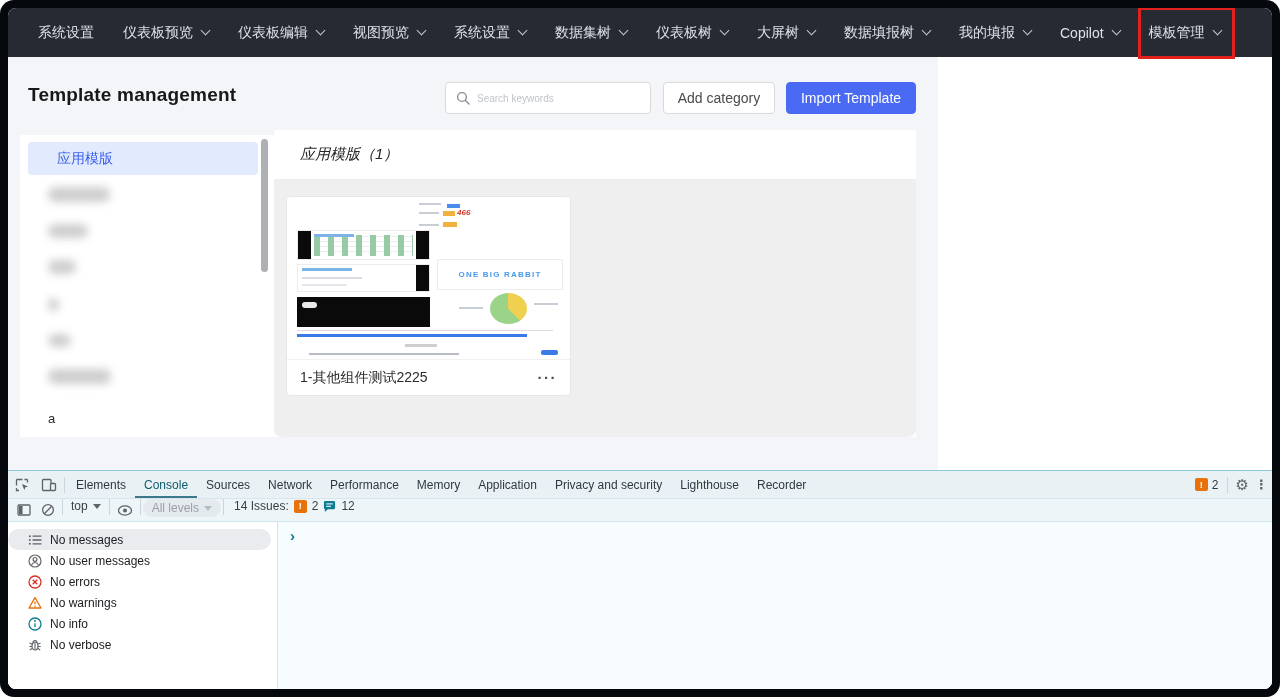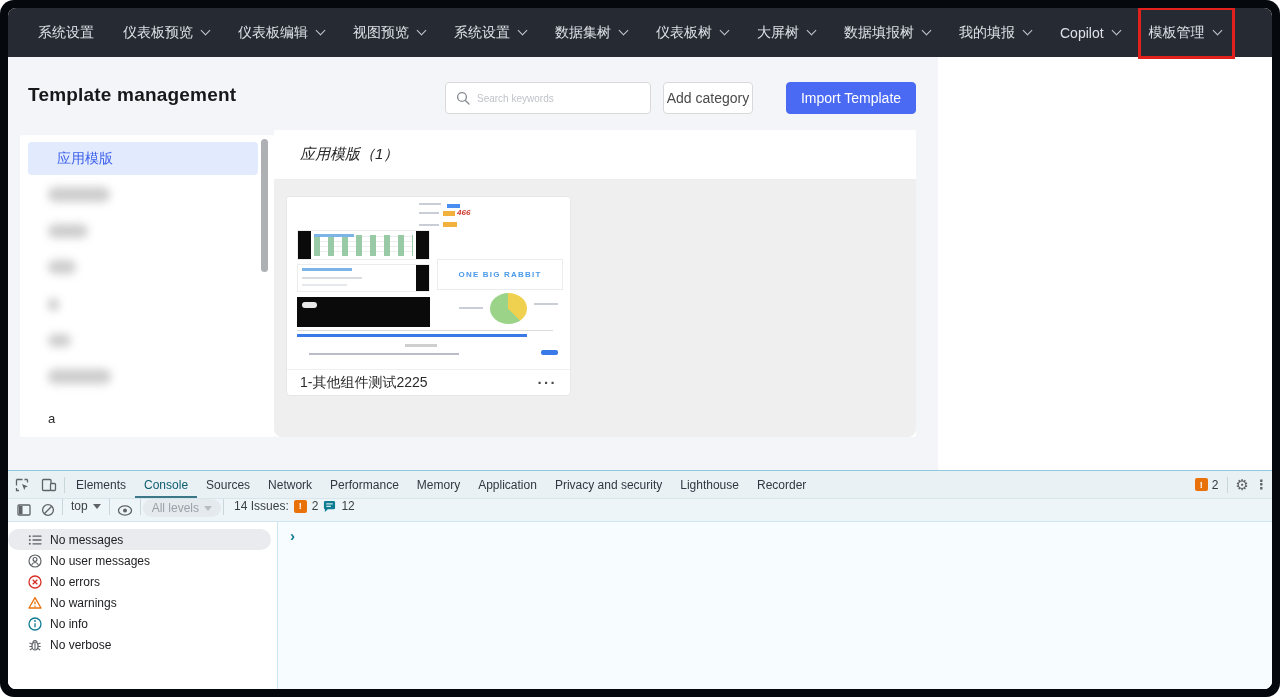--- a/index.html
+++ b/index.html
@@ -17,42 +17,42 @@
   
   .content-row { display:flex; height:413px; }
   .app { position:relative; width:930px; background:#f4f5f8; }
   .page-rest { flex:1; background:#fff; }
 
   .page-title { position:absolute; left:20px; top:27px; font-size:19px; font-weight:bold; color:#17181a; letter-spacing:.2px; }
   .searchbox { position:absolute; left:437px; top:25px; width:206px; height:32px; background:#fff; border:1px solid #d9d9d9; border-radius:4px; display:flex; align-items:center; padding:0 10px; gap:7px; }
   .searchbox input { border:none; outline:none; flex:1; font-size:10px; color:#555; background:transparent; font-family:inherit; }
   .searchbox input::placeholder { color:#bfc3c9; }
   .btn { position:absolute; top:25px; height:32px; border-radius:4px; font-size:14px; display:flex; align-items:center; justify-content:center; cursor:pointer; }
-  .btn-secondary { left:655px; width:90px; background:#fff; border:1px solid #d9d9d9; color:#4a4a4a; }
+  .btn-secondary { left:655px; width:112px; background:#fff; border:1px solid #d9d9d9; color:#4a4a4a; }
   .btn-primary { left:778px; width:130px; background:#4a6af4; border:1px solid #4a6af4; color:#fff; }
 
   .cat-sidebar { position:absolute; left:12px; top:78px; width:254px; height:302px; background:#fff; border-radius:2px; }
   .cat-selected { position:absolute; left:8px; right:16px; top:7px; height:33px; background:#e2eafd; border-radius:4px; display:flex; align-items:center; padding-left:29px; font-size:14px; color:#3d61ec; cursor:pointer; }
   .cat-redacted { position:absolute; left:28px; background:#bdbdbd; border-radius:7px; filter:blur(4px); opacity:.75; cursor:pointer; }
   .r1 { top:52px;  width:62px; height:15px; }
   .r2 { top:89px;  width:40px; height:14px; }
   .r3 { top:125px; width:28px; height:14px; }
   .r4 { top:163px; width:11px; height:13px; }
   .r5 { top:199px; width:23px; height:13px; }
   .r6 { top:234px; width:63px; height:15px; }
   .cat-plain { position:absolute; left:28px; top:276px; font-size:13px; color:#2b2b2b; cursor:pointer; }
   .cat-scrollbar { position:absolute; right:6px; top:4px; width:7px; height:133px; background:#aeb0b3; border-radius:4px; cursor:grab; }
 
   .main-panel { position:absolute; left:266px; top:73px; width:642px; height:307px; background:#fff; border-radius:2px; }
   .main-header { height:50px; border-bottom:1px solid #ededed; display:flex; align-items:center; padding-left:26px; font-size:15px; font-weight:500; color:#262626;font-style:italic; }
   .grid-area { position:absolute; top:50px; left:0; right:0; bottom:0; background:#efefef; border-radius:0 0 8px 8px; }
 
   .card { position:absolute; left:12px; top:16px; width:285px; height:200px; background:#fff; border:1px solid #e7e7e7; border-radius:4px; overflow:hidden; cursor:pointer; }
   .thumb { position:relative; width:100%; height:159px; background:#fff; }
-  .card-footer { position:absolute; left:0; right:0; bottom:0; height:26px; border-top:1px solid #f0f0f0; display:flex; align-items:center; justify-content:space-between; padding:0 13px; }
+  .card-footer { position:absolute; left:0; right:0; bottom:0; height:36px; border-top:1px solid #f0f0f0; display:flex; align-items:center; justify-content:space-between; padding:0 13px; }
   .card-title { font-size:14px; color:#2b2b2b; }
   .card-more { font-size:15px; color:#4a4a4a; letter-spacing:1.5px; font-weight:bold; line-height:10px; cursor:pointer; }
 
   
   .t-form { position:absolute; left:132px; top:5px; width:76px; height:28px; }
   .t-form .ln { position:absolute; height:2px; background:#c9ced6; }
   .t-chip1 { position:absolute; left:28px; top:2px; width:13px; height:4px; background:#4a8df0; }
   .t-chip2 { position:absolute; left:24px; top:9px; width:12px; height:5px; background:#f2b13c; }
   .t-scribble { position:absolute; left:38px; top:7px; width:24px; height:8px; color:#d03b2f; font-size:8px; font-weight:bold; font-style:italic; line-height:8px; }
   .t-chip3 { position:absolute; left:24px; top:20px; width:14px; height:5px; background:#f2b13c; }

